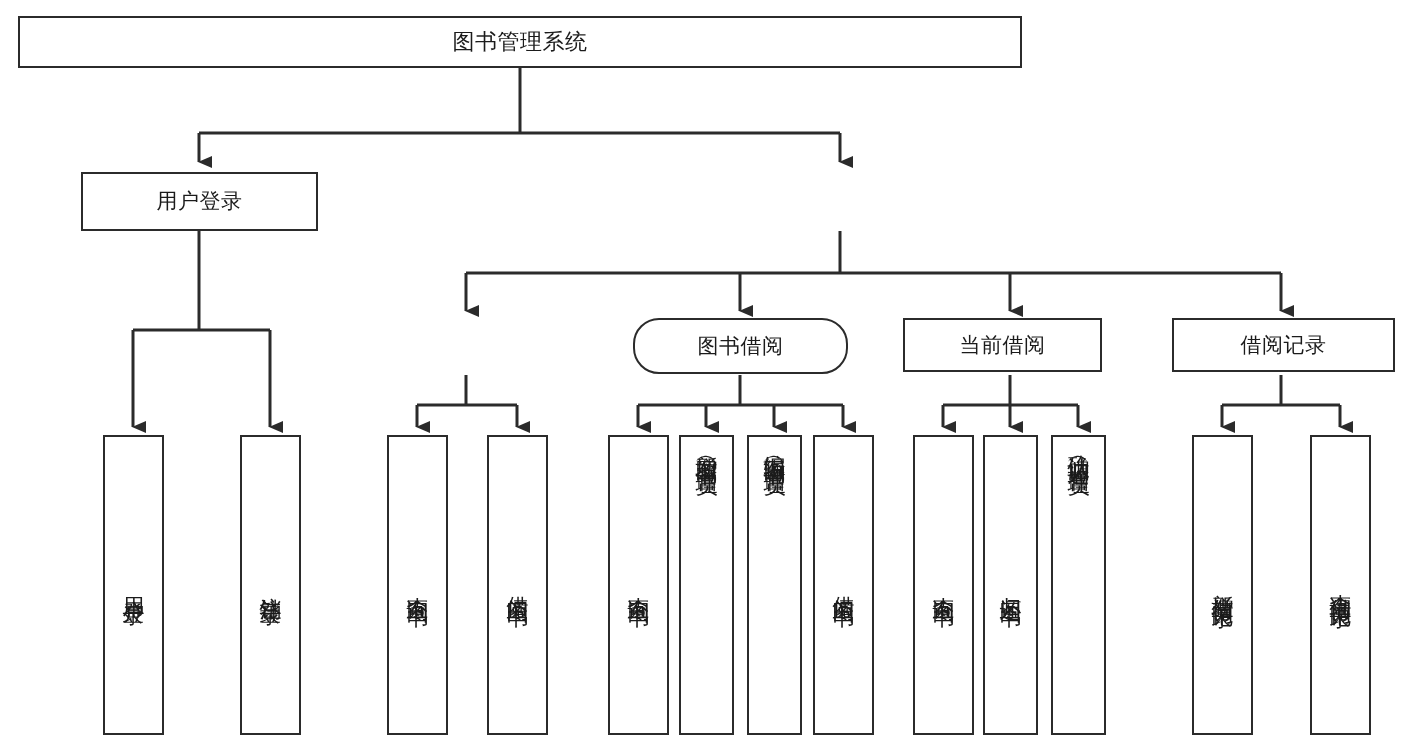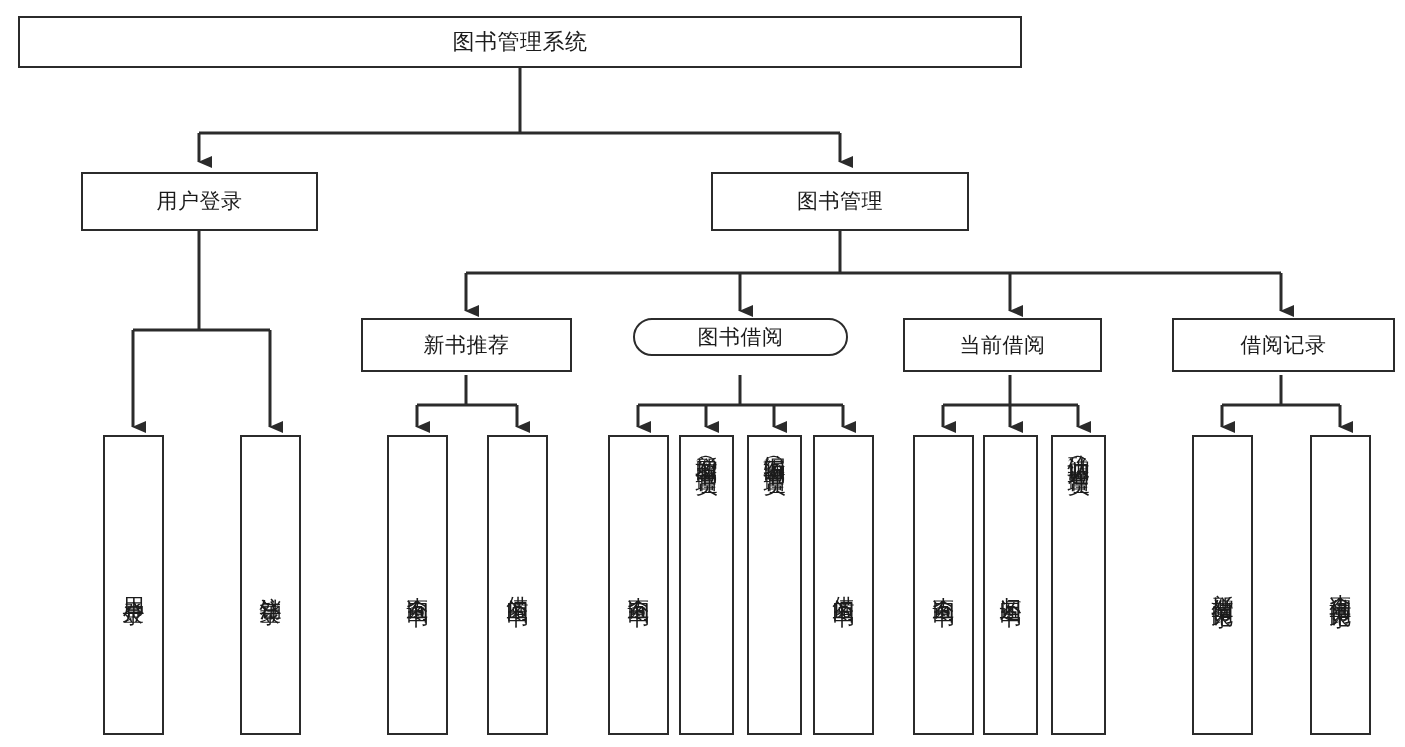--- a/index.html
+++ b/index.html
@@ -142,29 +142,23 @@
   </svg>
 
   <div class="node horiz root" style="left:18px; top:16px; width:1004px; height:52px;">
     <span class="label">图书管理系统</span>
   </div>
 
   <div class="node horiz" style="left:81px; top:172px; width:237px; height:59px;">
     <span class="label">用户登录</span>
   </div>
 
-  <div class="node horiz" style="left:711px; top:172px; width:258px; height:59px;">
-    <span class="label">图书管理</span>
-  </div>
-
-  <div class="node horiz" style="left:361px; top:318px; width:211px; height:54px;">
-    <span class="label">新书推荐</span>
-  </div>
-
-  <div class="node horiz" style="left:633px; top:318px; width:215px; height:38px;border-radius:26px;">
+
+
+  <div class="node horiz" style="left:633px; top:318px; width:215px; height:56px;border-radius:26px;">
     <span class="label">图书借阅</span>
   </div>
 
   <div class="node horiz" style="left:903px; top:318px; width:199px; height:54px;">
     <span class="label">当前借阅</span>
   </div>
 
   <div class="node horiz" style="left:1172px; top:318px; width:223px; height:54px;">
     <span class="label">借阅记录</span>
   </div>

